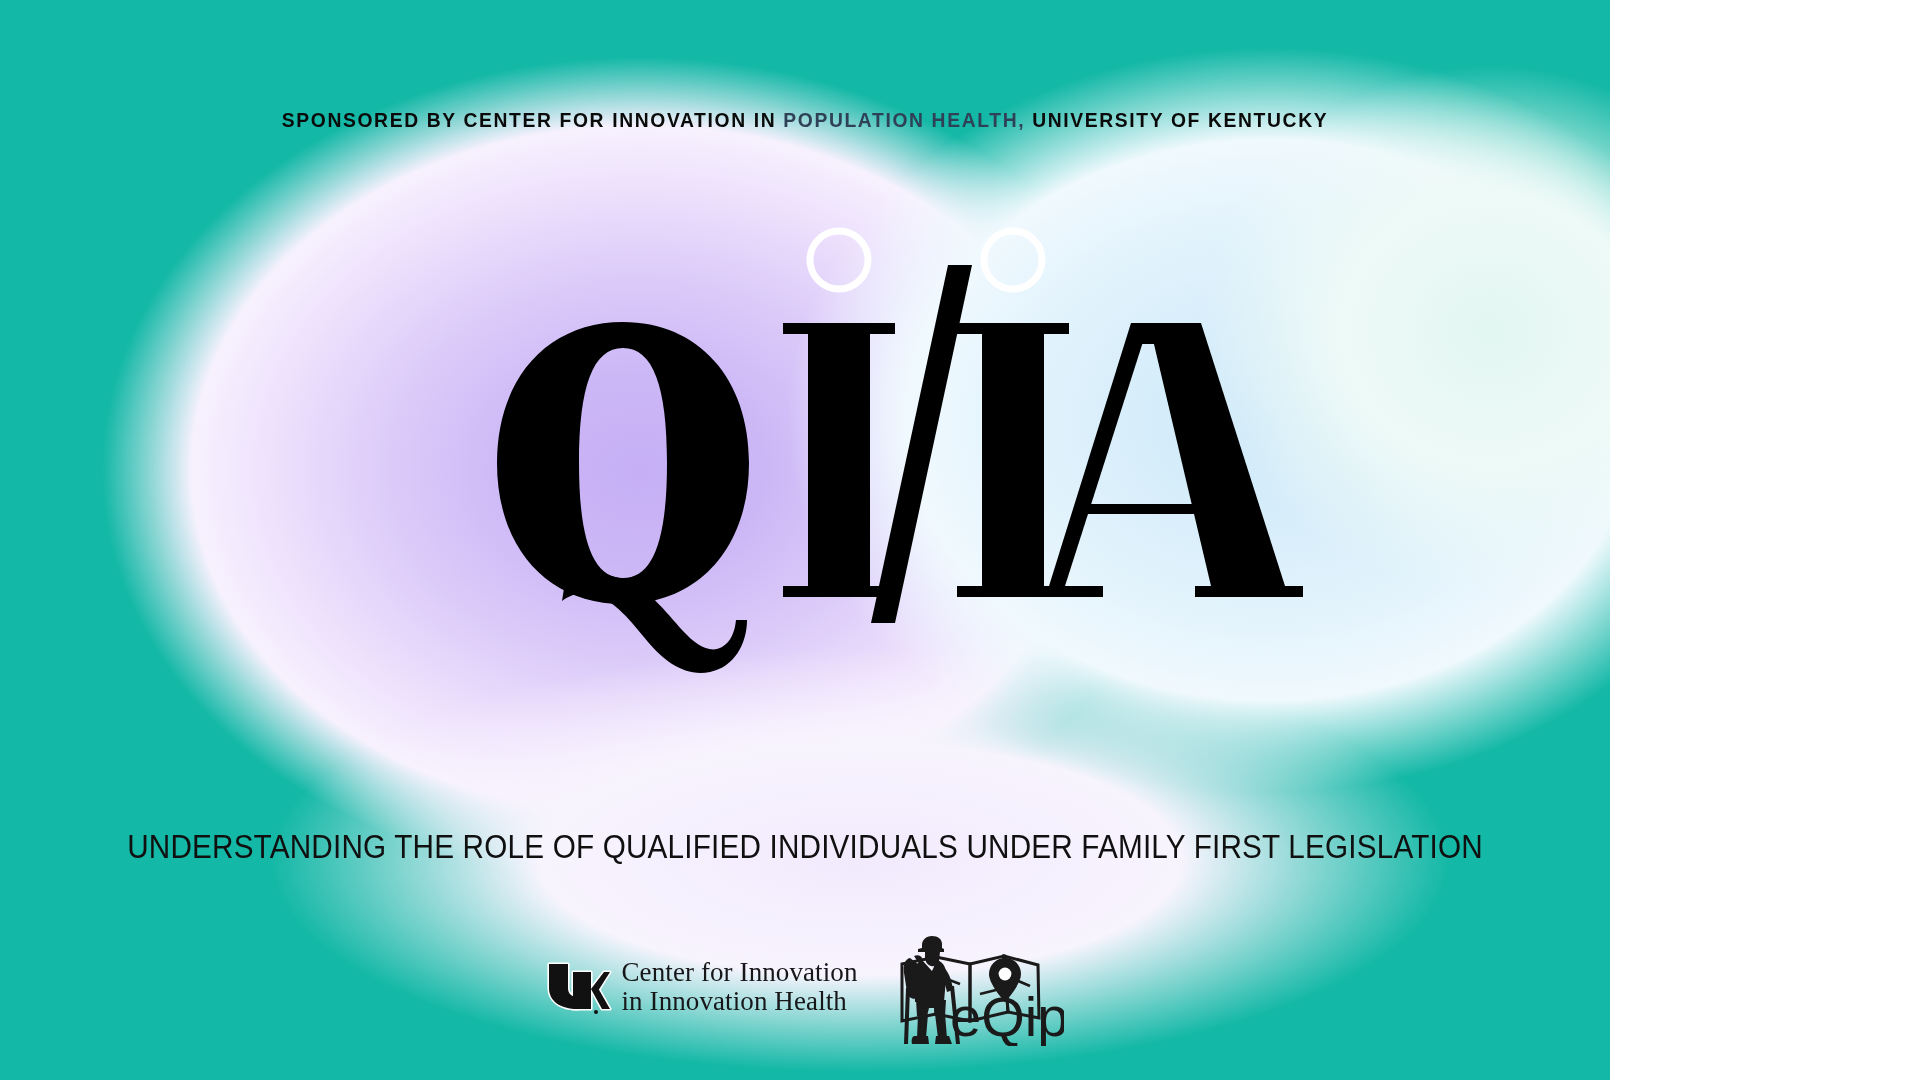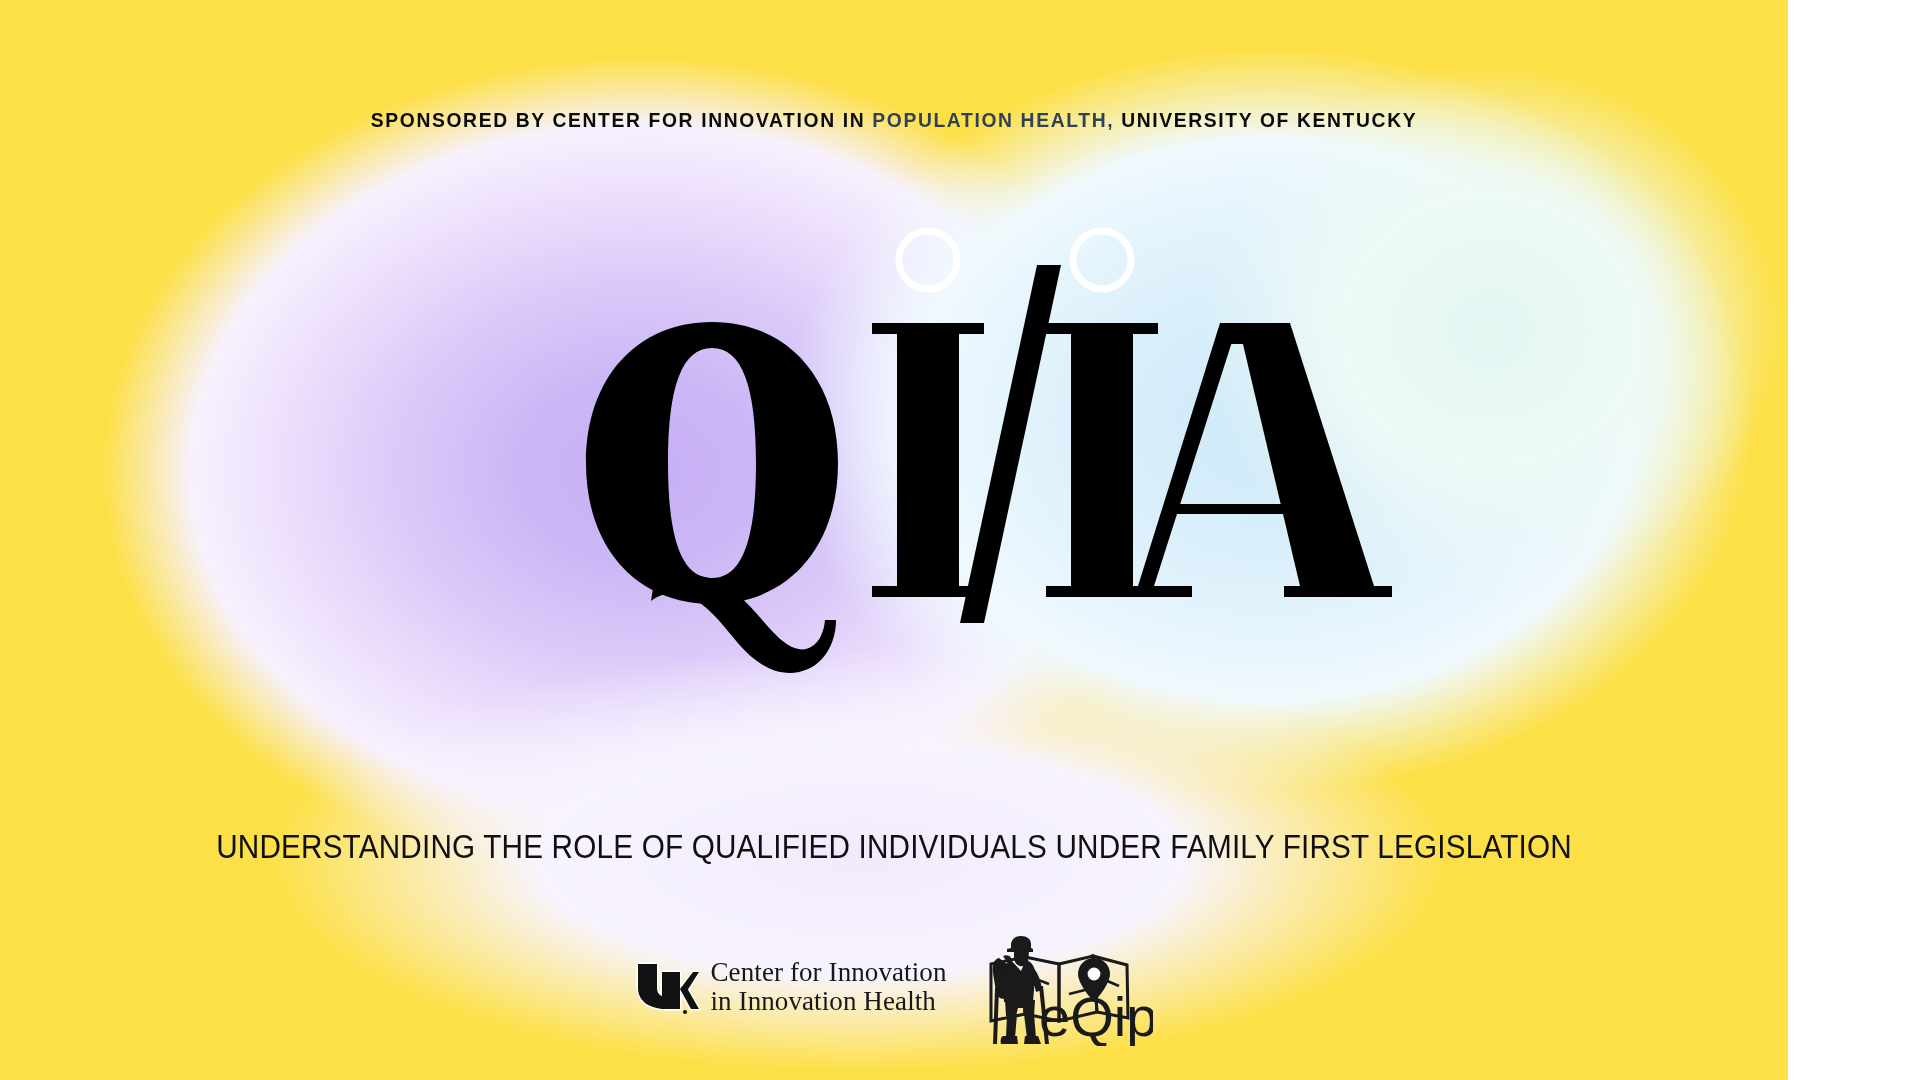--- a/index.html
+++ b/index.html
@@ -6,22 +6,22 @@
   * { margin:0; padding:0; box-sizing:border-box; }
 
   html, body {
     width:1920px; height:1080px;
     overflow:hidden;
     background:#ffffff;
   }
 
   #slide {
     position:relative;
-    width:1788px; height:1080px;
-    background:#fde047;
+    width:1610px; height:1080px;
+    background:#14b8a6;
     font-family:"Liberation Sans", sans-serif;
     overflow:hidden;
   }
 
   
   .bg-layer {
     position:absolute; inset:0;
     pointer-events:none;
   }
   #blob-lavender {

